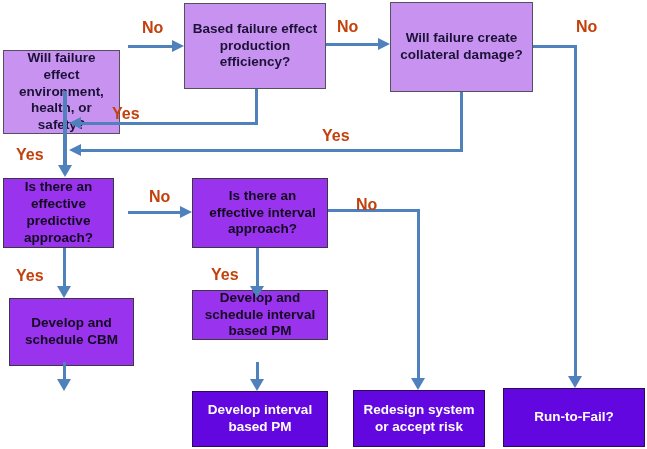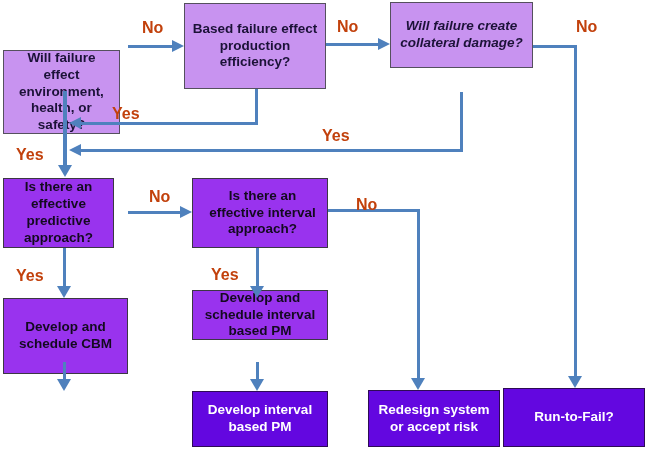--- a/index.html
+++ b/index.html
@@ -33,30 +33,30 @@
   .arr-down  { border-left: 7px solid transparent; border-right: 7px solid transparent; border-top: 12px solid #4f81bd; }
   .edge-label { position: absolute; font-weight: bold; font-size: 16px; color: #c2410c; white-space: nowrap; margin-top: 7px; }
 </style>
 </head>
 <body>
 
 <div class="stage">
 
   <div class="box light" style="left:3px; top:7px; width:117px; height:84px;margin-top:43px;">Will failure effect environment, health, or safety?</div>
   <div class="box light" style="left:184px; top:3px; width:142px; height:86px;">Based failure effect production efficiency?</div>
-  <div class="box light" style="left:390px; top:2px; width:143px; height:66px;font-style:italic;">Will failure create collateral damage?</div>
+  <div class="box light" style="left:390px; top:2px; width:143px; height:90px;">Will failure create collateral damage?</div>
 
   <div class="box mid" style="left:3px; top:178px; width:111px; height:70px;">Is there an effective predictive approach?</div>
   <div class="box mid" style="left:192px; top:178px; width:136px; height:70px;padding-left:9px;">Is there an effective interval approach?</div>
 
-  <div class="box mid" style="left:3px; top:298px; width:125px; height:76px;">Develop and schedule CBM</div>
+  <div class="box mid" style="left:9px; top:298px; width:125px; height:68px;">Develop and schedule CBM</div>
   <div class="box mid" style="left:192px; top:290px; width:136px; height:50px;">Develop and schedule interval based PM</div>
 
   <div class="box dark" style="left:192px; top:391px; width:136px; height:56px;">Develop interval based PM</div>
-  <div class="box dark" style="left:353px; top:390px; width:132px; height:57px;margin-left:15px;">Redesign system or accept risk</div>
+  <div class="box dark" style="left:353px; top:390px; width:132px; height:57px;">Redesign system or accept risk</div>
   <div class="box dark" style="left:503px; top:388px; width:142px; height:59px;">Run-to-Fail?</div>
 
   <div class="hline" style="left:128px; top:45px; width:46px; height:3px;"></div>
   <div class="arr arr-right" style="left:172px; top:40px;"></div>
 
   <div class="hline" style="left:326px; top:43px; width:54px; height:3px;"></div>
   <div class="arr arr-right" style="left:378px; top:38px;"></div>
 
   <div class="hline" style="left:533px; top:45px; width:44px; height:3px;"></div>
   <div class="vline" style="left:574px; top:45px; width:3px; height:332px;"></div>

